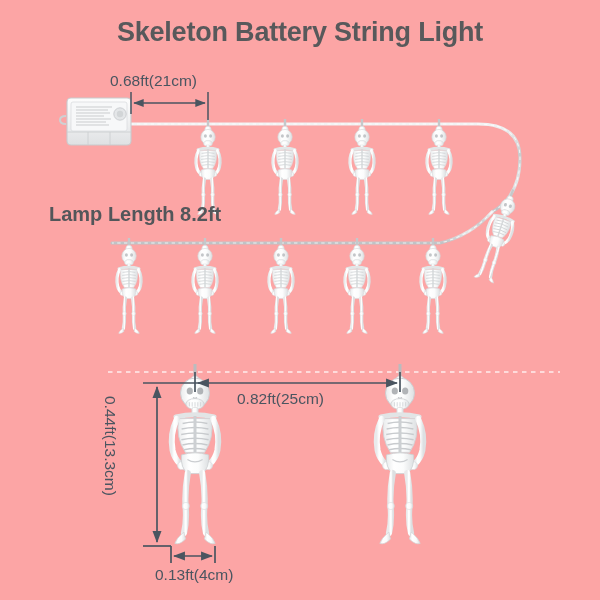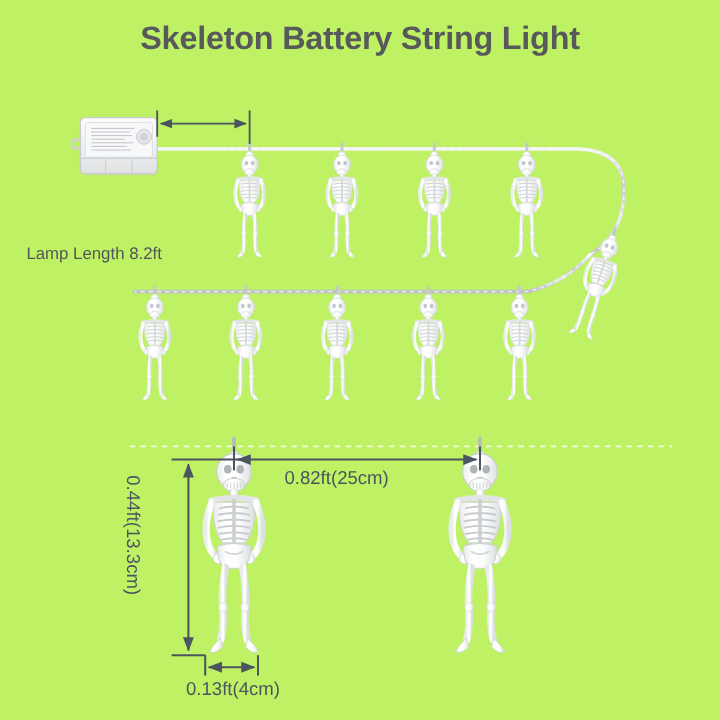--- a/index.html
+++ b/index.html
@@ -10,21 +10,21 @@
   body {
     width: 600px;
     height: 600px;
     font-family: "Liberation Sans", sans-serif;
     overflow: hidden;
   }
   #stage {
     position: relative;
     width: 600px;
     height: 600px;
-    background: #bef264;
+    background: #fca5a5;
   }
   #stage svg.layer {
     position: absolute;
     left: 0;
     top: 0;
     width: 600px;
     height: 600px;
   }
   .title {
     position: absolute;
@@ -40,25 +40,26 @@
   }
   .dim-label {
     position: absolute;
     font-size: 15.5px;
     color: #4a5560;
     font-family: "Liberation Sans", sans-serif;
     white-space: nowrap;
   }
   .lamp-label {
     position: absolute;
-    font-size: 14px;
-    font-weight: normal;
+    font-size: 20px;
+    font-weight: bold;
     color: #53565a;
     font-family: "Liberation Sans", sans-serif;
     white-space: nowrap;
+    margin-left: 27px;
   }
   .lbl-068 { left: 110px; top: 72px; }
   .lbl-082 { left: 237px; top: 390px; }
   .lbl-013 { left: 133px; top: 566px; margin-left: 22px; }
   .lbl-lamp { left: 22px; top: 203px; }
   .lbl-044 {
     position: absolute;
     left: 119px;
     top: 396px;
     font-size: 15.5px;
@@ -275,20 +276,21 @@
       <path d="M157,387 L157,542" marker-start="url(#arrHead)" marker-end="url(#arrHead)"></path>
     </g>
 
     <g stroke="#4a5560" stroke-width="1.7" fill="none">
       <path d="M171,546 L171,563"></path>
       <path d="M215,546 L215,563"></path>
       <path d="M174,556 L212,556" marker-start="url(#arrHead)" marker-end="url(#arrHead)"></path>
     </g>
   </svg>
 
+  <div class="dim-label lbl-068">0.68ft(21cm)</div>
 
   <div class="lamp-label lbl-lamp">Lamp Length 8.2ft</div>
 
   <div class="dim-label lbl-082">0.82ft(25cm)</div>
 
   <div class="lbl-044">0.44ft(13.3cm)</div>
 
   <div class="dim-label lbl-013">0.13ft(4cm)</div>
 
 </div>

